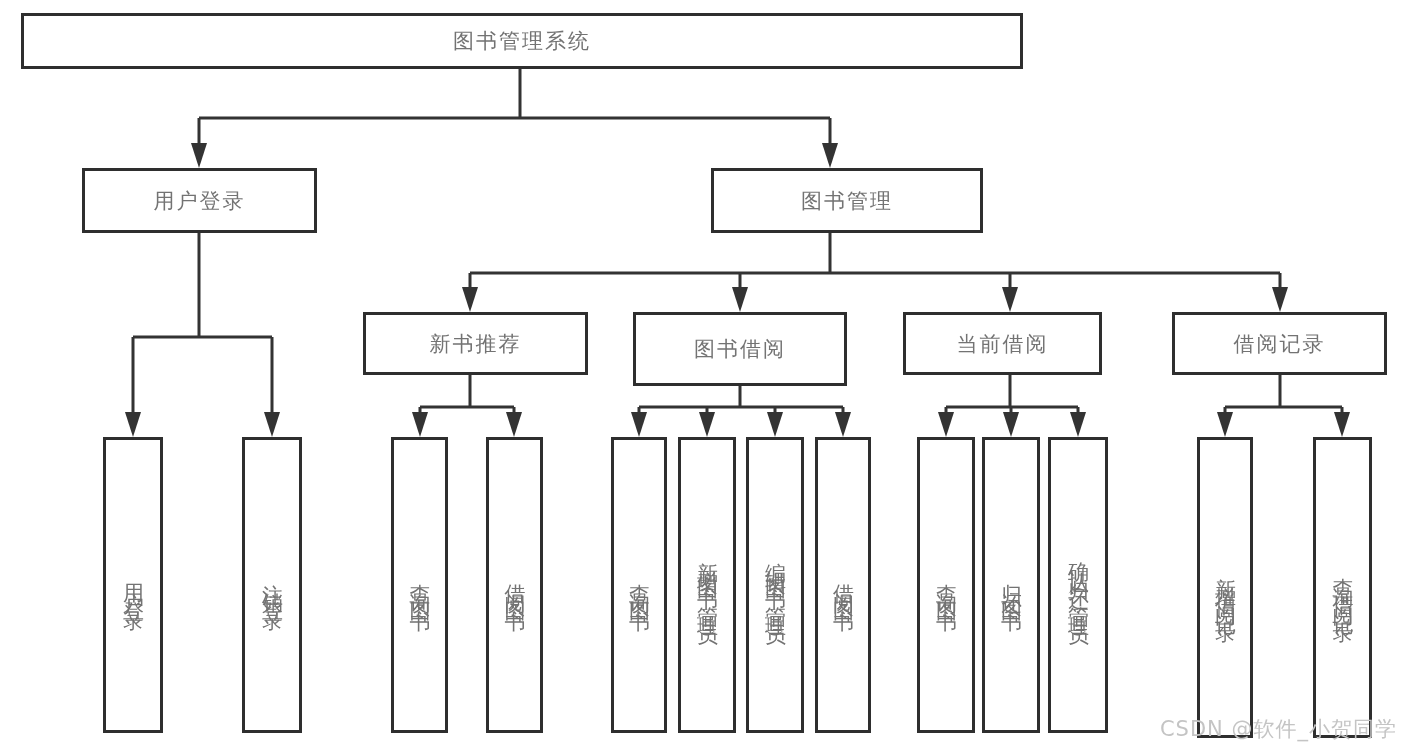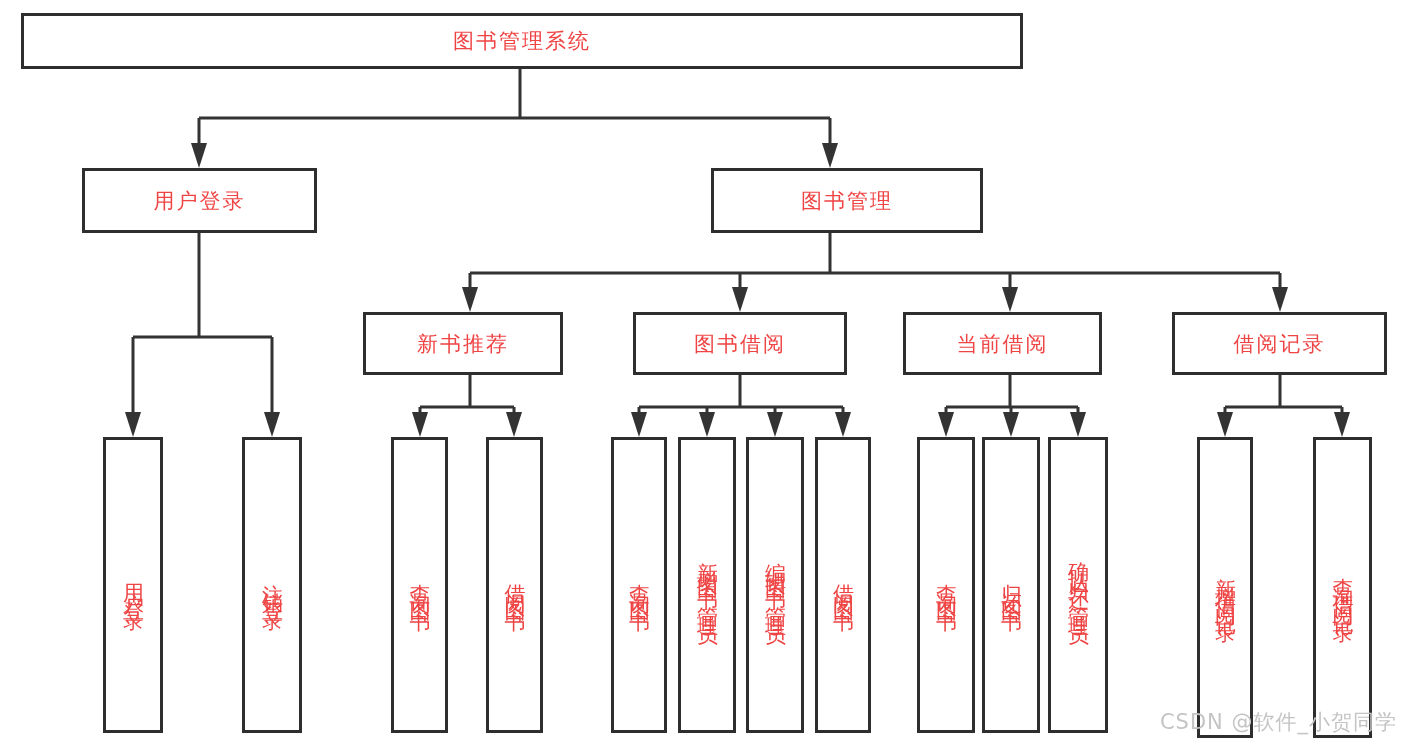--- a/index.html
+++ b/index.html
@@ -31,39 +31,39 @@
   }
   .box {
     position: absolute;
     box-sizing: border-box;
     border: 3px solid #2e2e2e;
     background: #ffffff;
     display: flex;
     align-items: center;
     justify-content: center;
     z-index: 2;
-    color: #ef4444;
+    color: #737373;
   }
   .box .hlabel {
     font-size: 21px;
     letter-spacing: 2px;
     white-space: nowrap;
   }
   .box .vlabel {
     writing-mode: vertical-rl;
     text-orientation: mixed;
     font-size: 21px;
     letter-spacing: 9px;
     line-height: 1;
     white-space: nowrap;
   }
   .watermark {
     position: absolute;
     right: 8px;
-    bottom: 11px;
+    bottom: 4px;
     font-size: 21px;
     color: #c4c4c4;
     letter-spacing: 1px;
     z-index: 3;
     white-space: nowrap;
   }
 </style>
 </head>
 <body>
 
@@ -103,24 +103,24 @@
   <span class="hlabel">图书管理系统</span>
 </div>
 
 <div class="box" style="left:82px;top:168px;width:235px;height:65px">
   <span class="hlabel">用户登录</span>
 </div>
 <div class="box" style="left:711px;top:168px;width:272px;height:65px">
   <span class="hlabel">图书管理</span>
 </div>
 
-<div class="box" style="left:363px;top:312px;width:200px;height:63px">
+<div class="box" style="left:363px;top:312px;width:225px;height:63px">
   <span class="hlabel">新书推荐</span>
 </div>
-<div class="box" style="left:633px;top:312px;width:214px;height:63px">
+<div class="box" style="left:633px;top:312px;width:214px;height:74px">
   <span class="hlabel">图书借阅</span>
 </div>
 <div class="box" style="left:903px;top:312px;width:199px;height:63px">
   <span class="hlabel">当前借阅</span>
 </div>
 <div class="box" style="left:1172px;top:312px;width:215px;height:63px">
   <span class="hlabel">借阅记录</span>
 </div>
 
 <div class="box" style="left:103px;top:437px;width:60px;height:296px">

